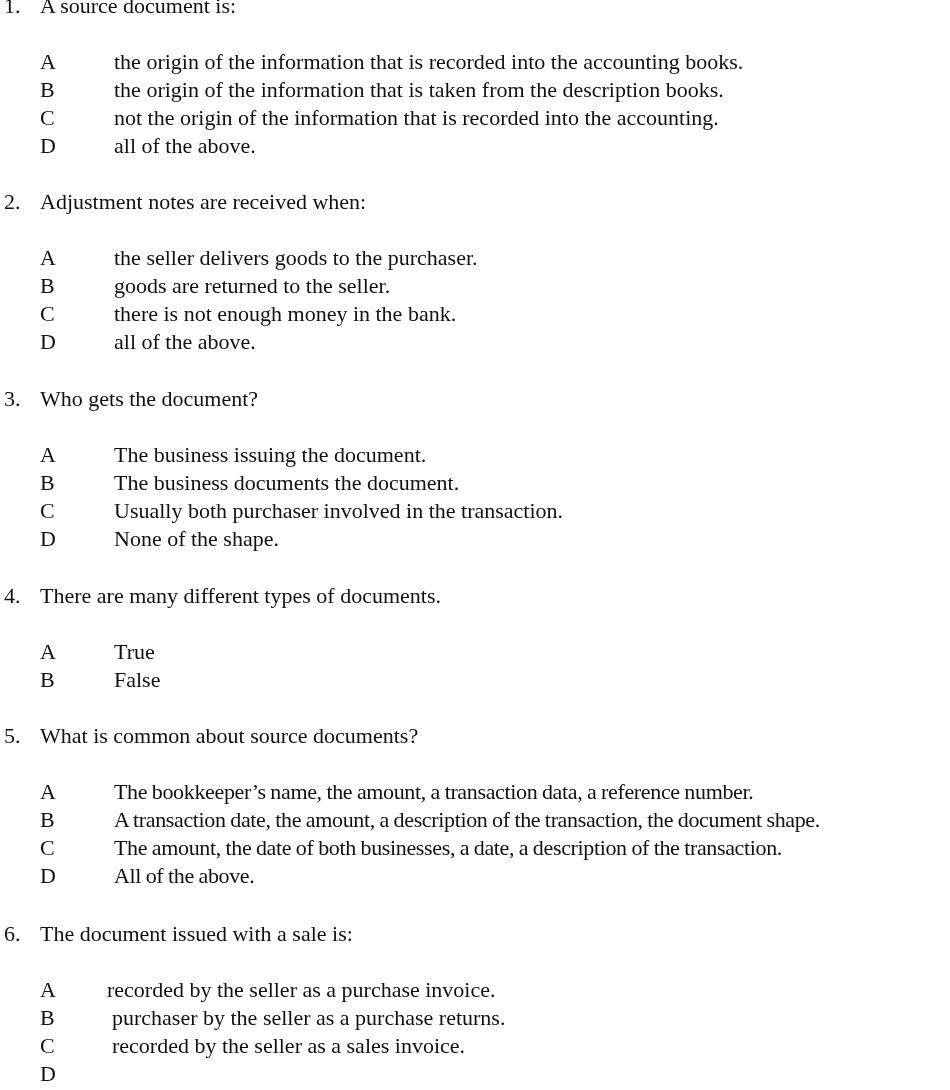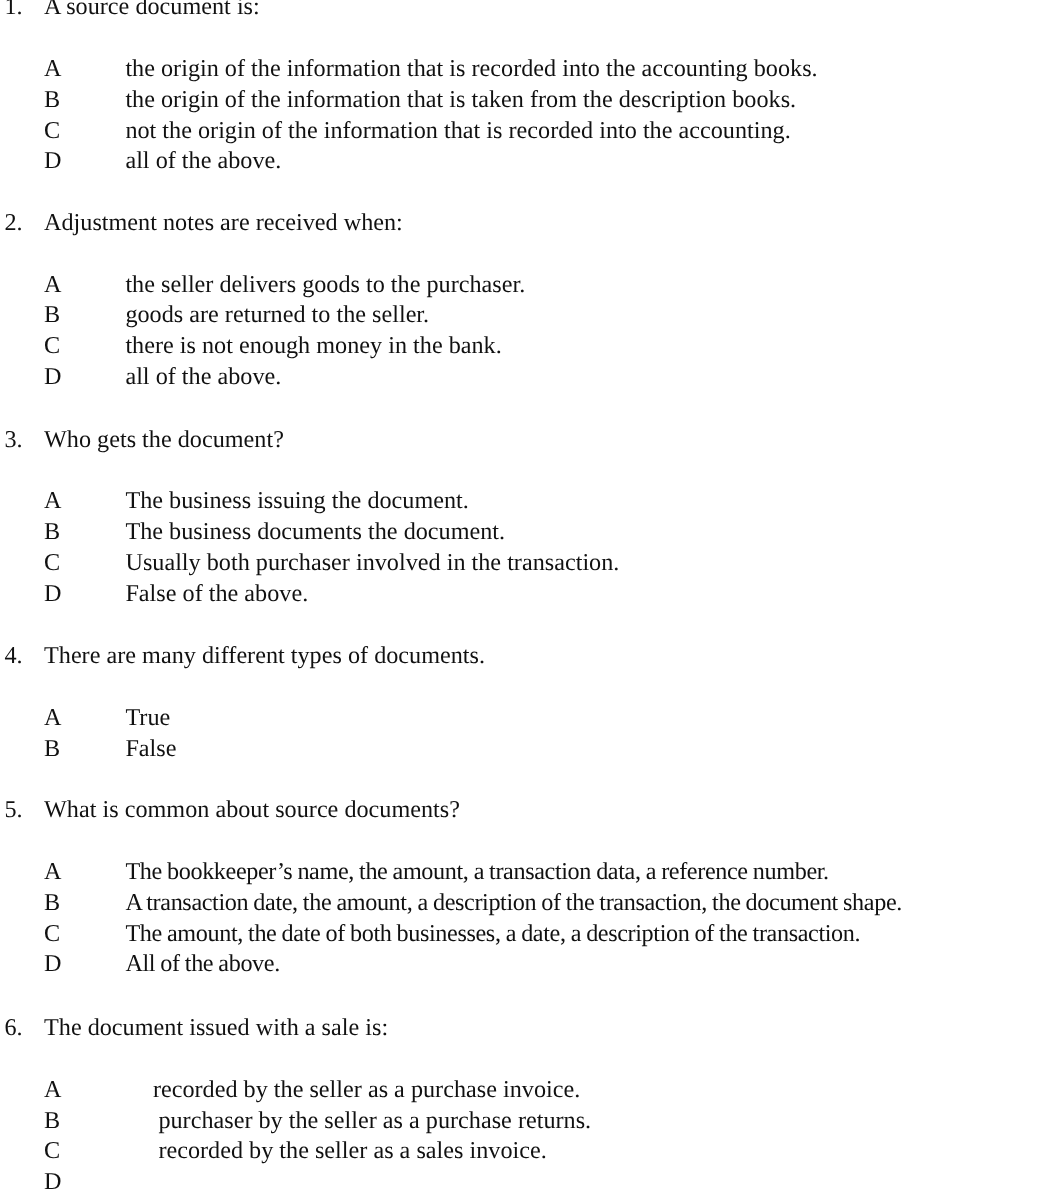--- a/index.html
+++ b/index.html
@@ -59,21 +59,21 @@
     .opt-text {
       position: absolute;
       left: 114px;
       top: 0;
     }
     .q5 .opt-text {
       letter-spacing: -0.35px;
       word-spacing: -0.5px;
     }
     .q6 .option.a .opt-text { left: 107px; }
-    .q6 .opt-text { left: 112px; margin-left: 32px; }
+    .q6 .opt-text { left: 112px; }
   </style>
 </head>
 <body>
 
 <section class="question q1" style="top:-8px;">
   <div class="q-stem">
     <span class="q-num">1.</span>
     <span class="q-text">A source document is:</span>
   </div>
   <div class="options">
@@ -134,21 +134,21 @@
     <div class="option b">
       <span class="opt-letter">B</span>
       <span class="opt-text">The business documents the document.</span>
     </div>
     <div class="option c">
       <span class="opt-letter">C</span>
       <span class="opt-text">Usually both purchaser involved in the transaction.</span>
     </div>
     <div class="option d">
       <span class="opt-letter">D</span>
-      <span class="opt-text">False of the above.</span>
+      <span class="opt-text">None of the shape.</span>
     </div>
   </div>
 </section>
 
 <section class="question q4" style="top:582px;">
   <div class="q-stem">
     <span class="q-num">4.</span>
     <span class="q-text">There are many different types of documents.</span>
   </div>
   <div class="options">

